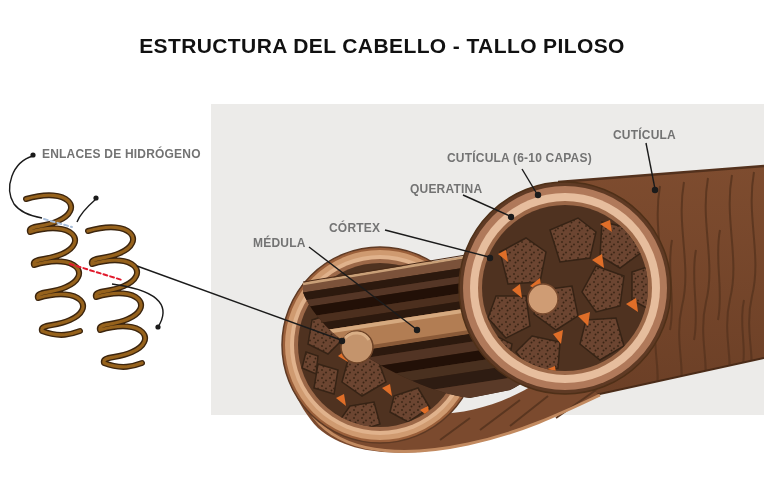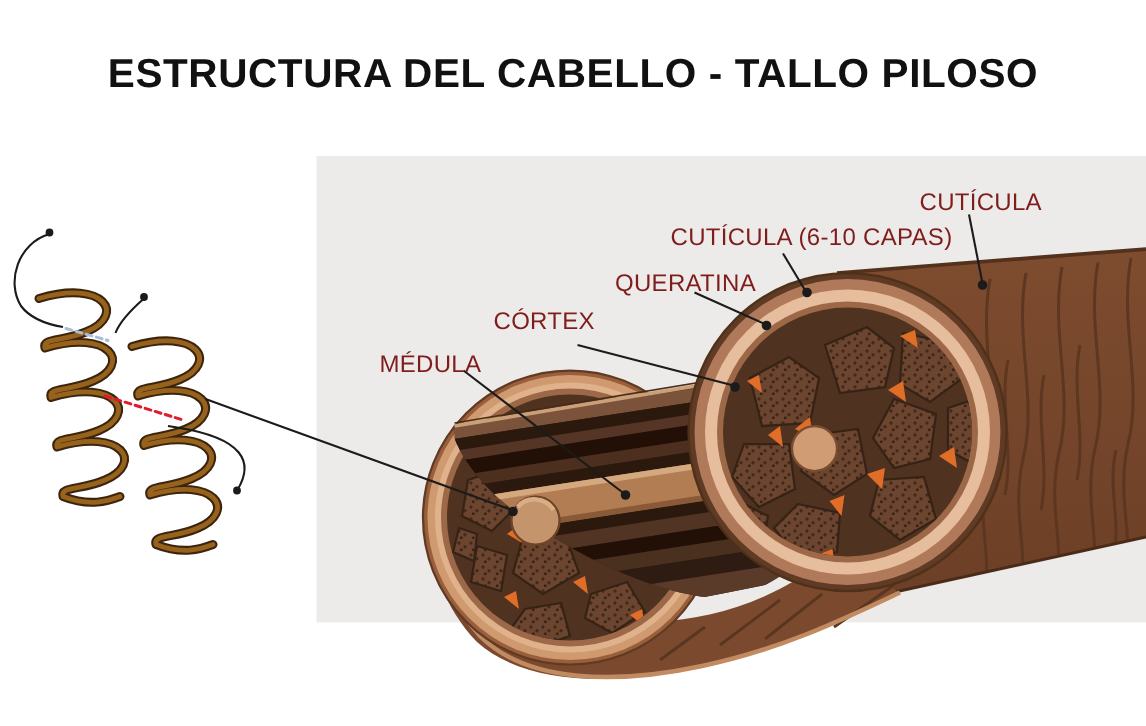--- a/index.html
+++ b/index.html
@@ -3,31 +3,31 @@
 <meta charset="utf-8">
 <style>
   html,body{margin:0;padding:0;background:#ffffff;}
   #stage{
     position:relative;width:764px;height:484px;overflow:hidden;
     background:#ffffff;font-family:"Liberation Sans",sans-serif;
   }
   #illustration{position:absolute;left:0;top:0;width:764px;height:484px;}
   .title{
     position:absolute;left:0;top:34px;width:764px;text-align:center;
-    font-size:27px;font-weight:bold;color:#111;letter-spacing:.4px;white-space:nowrap;
+    font-size:21px;font-weight:bold;color:#111;letter-spacing:.4px;white-space:nowrap;
   }
   .lbl{
-    position:absolute;font-size:16px;color:#7f1d1d;letter-spacing:.2px;
-    white-space:nowrap;line-height:13px;
+    position:absolute;font-size:12px;color:#737373;letter-spacing:.2px;
+    white-space:nowrap;line-height:13px;font-weight:bold;
   }
   #lbl-hydrogen{left:42px;top:148px;}
   #lbl-salt{left:100px;top:186px;}
   #lbl-disulfide{left:146px;top:330px;}
   #lbl-medulla{left:253px;top:237px;}
-  #lbl-cortex{left:329px;top:208px;}
+  #lbl-cortex{left:329px;top:222px;}
   #lbl-keratin{left:388px;top:183px;margin-left:22px;}
   #lbl-cuticle-layers{left:447px;top:152px;text-align:right;}
   #lbl-cuticle{left:613px;top:129px;}
 </style>
 </head>
 <body>
 
 <div id="stage">
 
   <svg id="illustration" viewBox="0 0 764 484" xmlns="http://www.w3.org/2000/svg">
@@ -206,18 +206,19 @@
       <circle cx="417" cy="330" r="3.2"></circle>
       <circle cx="342" cy="341" r="3.2"></circle>
       <circle cx="33" cy="155" r="2.6"></circle>
       <circle cx="96" cy="198" r="2.6"></circle>
       <circle cx="158" cy="327" r="2.6"></circle>
     </g>
   </svg>
 
   <div class="title">ESTRUCTURA DEL CABELLO - TALLO PILOSO</div>
 
+  <div id="lbl-hydrogen" class="lbl">ENLACES DE HIDRÓGENO</div>
   <div id="lbl-medulla" class="lbl">MÉDULA</div>
   <div id="lbl-cortex" class="lbl">CÓRTEX</div>
   <div id="lbl-keratin" class="lbl">QUERATINA</div>
   <div id="lbl-cuticle-layers" class="lbl">CUTÍCULA (6-10 CAPAS)</div>
   <div id="lbl-cuticle" class="lbl">CUTÍCULA</div>
 </div>
 
 </body></html>

